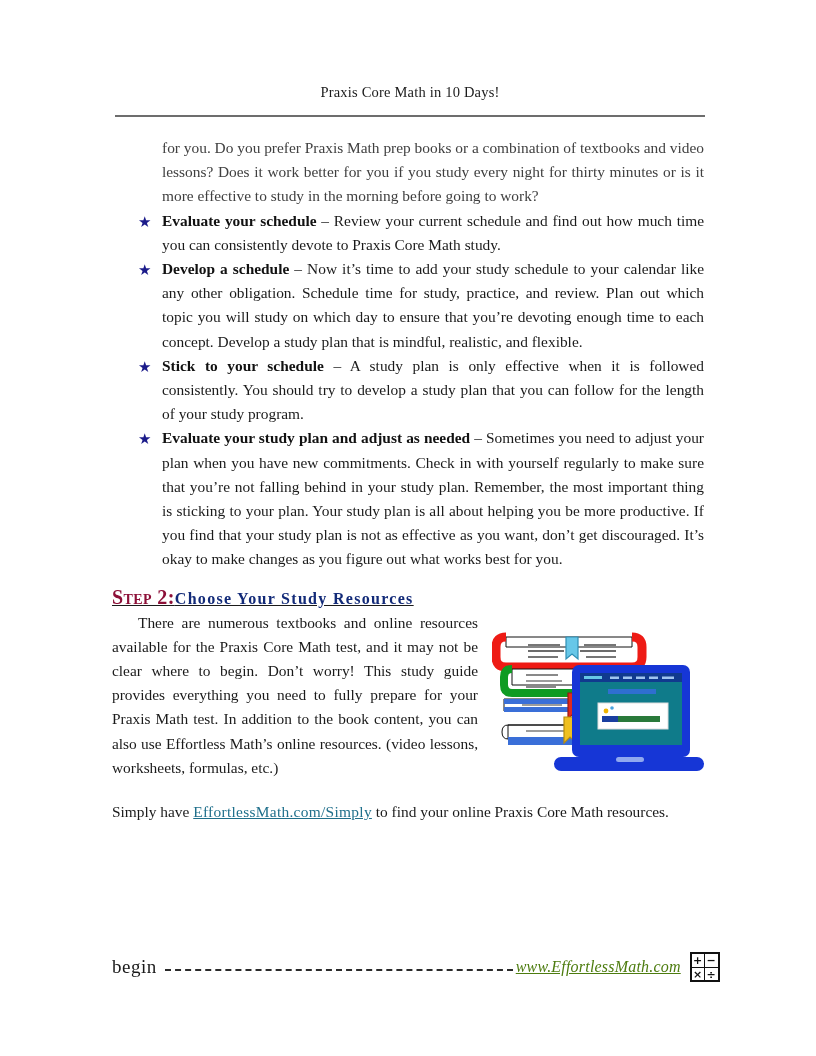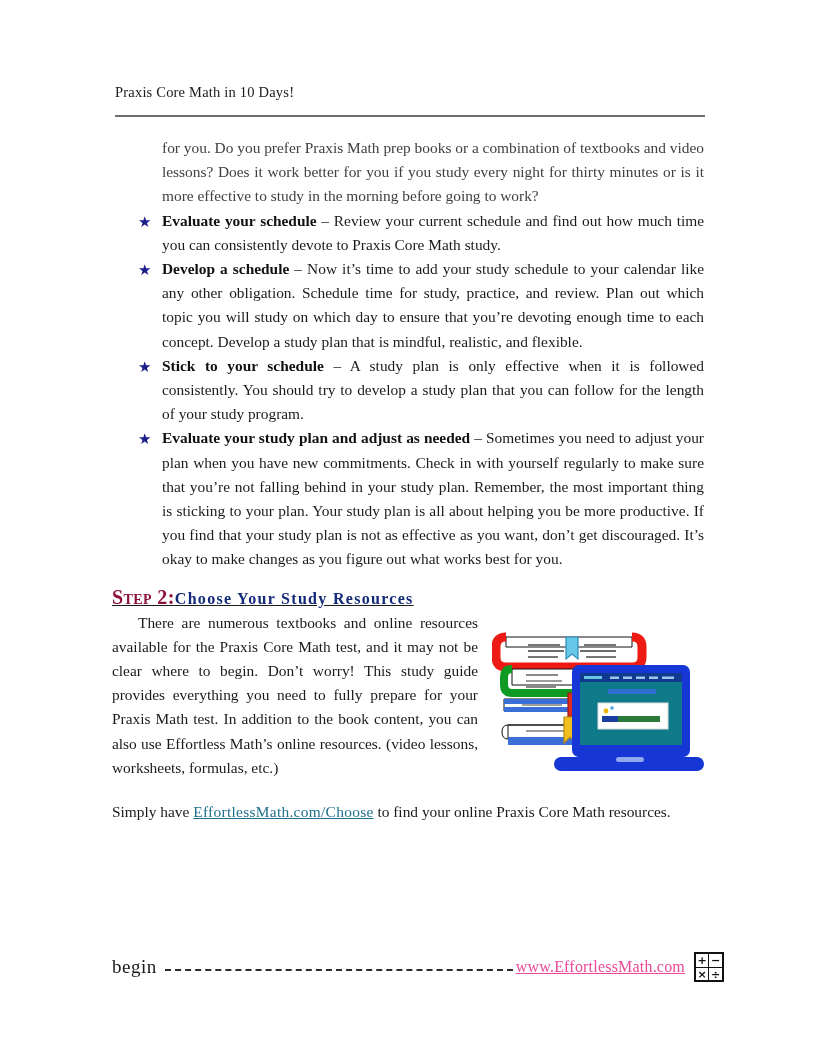--- a/index.html
+++ b/index.html
@@ -21,21 +21,21 @@
     overflow: hidden;
     box-sizing: border-box;
   }
 
   
   .running-header {
     position: absolute;
     left: 115px;
     top: 84px;
     width: 590px;
-    text-align: left;
+    text-align: center;
     font-size: 14.5px;
     letter-spacing: 0.2px;
     color: #1b1b1b;
   }
   .header-rule {
     position: absolute;
     left: 115px;
     top: 115px;
     width: 590px;
     height: 2px;
@@ -162,21 +162,22 @@
   }
   .leader {
     flex: 0 0 auto;
     width: 348px;
     height: 0;
     border-bottom: 2px dashed #2b2b2b;
     margin: 6px 3px 0 3px;
   }
   .footer-link {
     font-size: 16px;
-    color: #ec4899;
+    font-style: italic;
+    color: #4d7c0f;
     text-decoration: underline;
     white-space: nowrap;
     letter-spacing: 0.2px;
     padding-right: 6px;
   }
   .calc-icon {
     flex: 0 0 auto;
     width: 30px;
     height: 30px;
     border: 2px solid #111111;
@@ -309,21 +310,21 @@
           <g>
             <rect x="62" y="144" width="150" height="14" rx="7" fill="#1636d6"></rect>
             <rect x="124" y="144" width="28" height="5" rx="2.5" fill="#90a8ef"></rect>
           </g>
         </svg>
       </div>
 
       <p class="wrap-par">There are numerous textbooks and online resources available for the Praxis Core Math test, and it may not be clear where to begin. Don’t worry! This study guide provides everything you need to fully prepare for your Praxis Math test. In addition to the book content, you can also use Effortless Math’s online resources. (video lessons, worksheets, formulas, etc.)</p>
     </div>
 
-    <p class="post-par"><span>Simply have </span><a class="inline-link" href="#">EffortlessMath.com/Choose</a><span> to find your online Praxis Core Math resources.</span></p>
+    <p class="post-par"><span>Simply have </span><a class="inline-link" href="#">EffortlessMath.com/Simply</a><span> to find your online Praxis Core Math resources.</span></p>
 
   </div>
 
   <div class="footer">
     <span class="folio">begin</span>
     <span class="leader"></span>
     <a class="footer-link" href="#">www.EffortlessMath.com</a>
     <span class="calc-icon">
       <span>+</span>
       <span>−</span>

